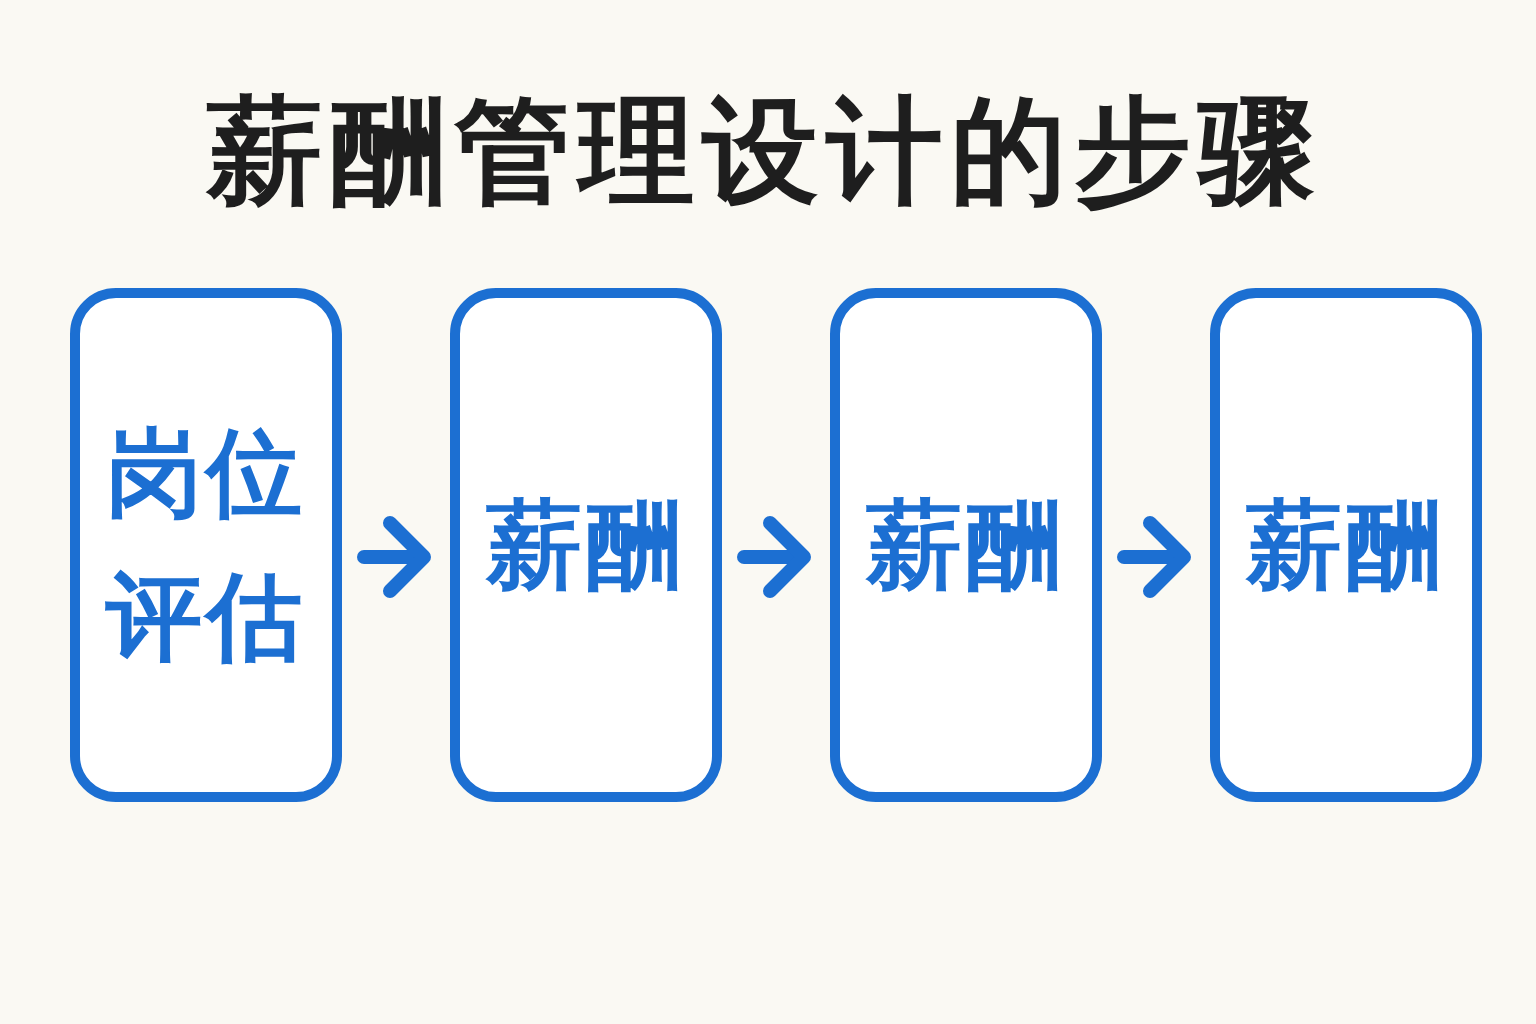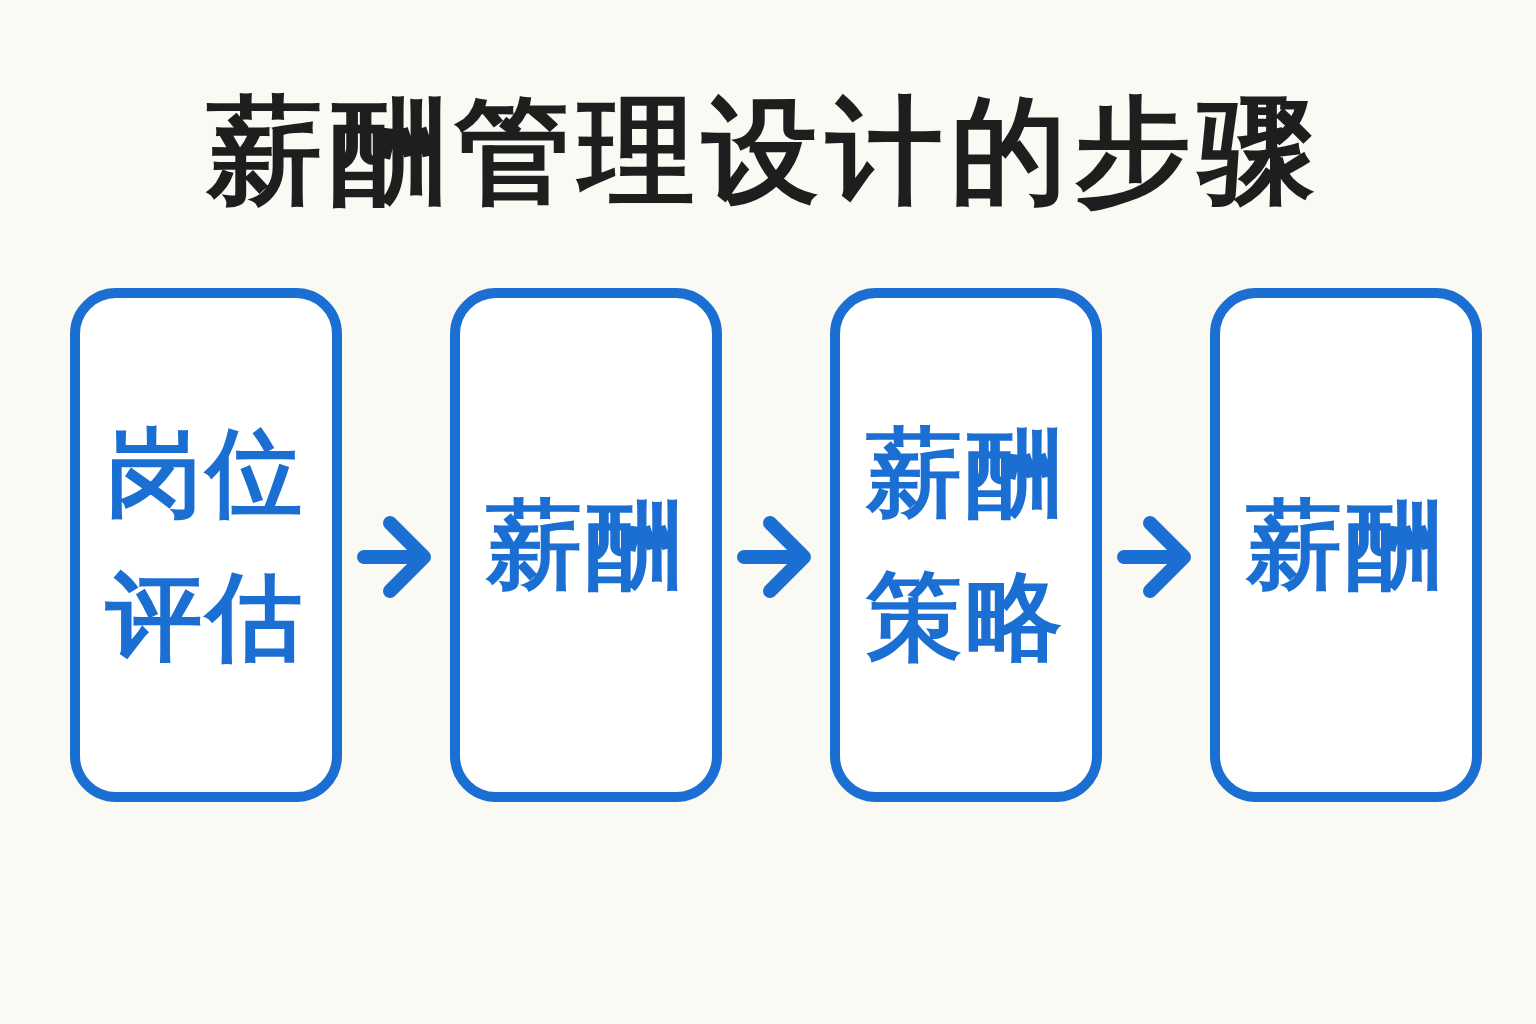--- a/index.html
+++ b/index.html
@@ -89,21 +89,20 @@
     <div class="line">薪酬</div>
   </div>
 
   <svg class="arrow" viewBox="0 0 80 92" aria-hidden="true">
     <path d="M8 46 H54"></path>
     <path d="M34 12 L68 46 L34 80"></path>
   </svg>
 
   <div class="card">
     <div class="line">薪酬</div>
-    <div class="line">策略</div>
   </div>
 
   <svg class="arrow" viewBox="0 0 80 92" aria-hidden="true">
     <path d="M8 46 H54"></path>
     <path d="M34 12 L68 46 L34 80"></path>
   </svg>
 
   <div class="card">
     <div class="line">薪酬</div>
   </div>

